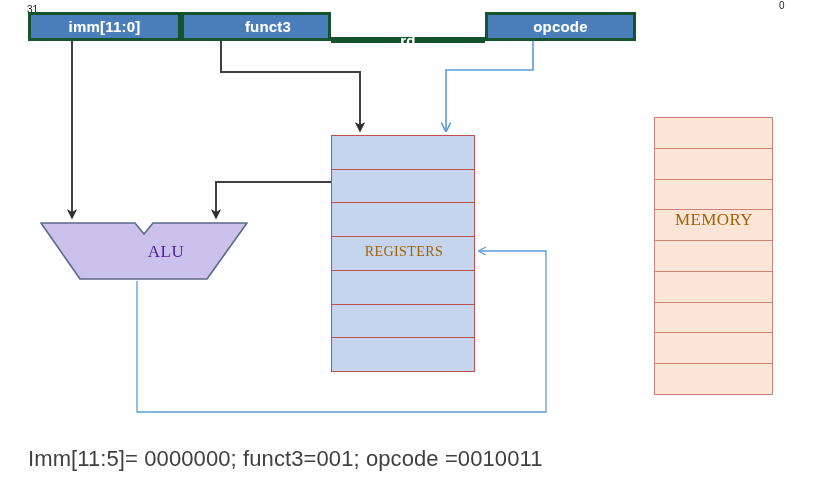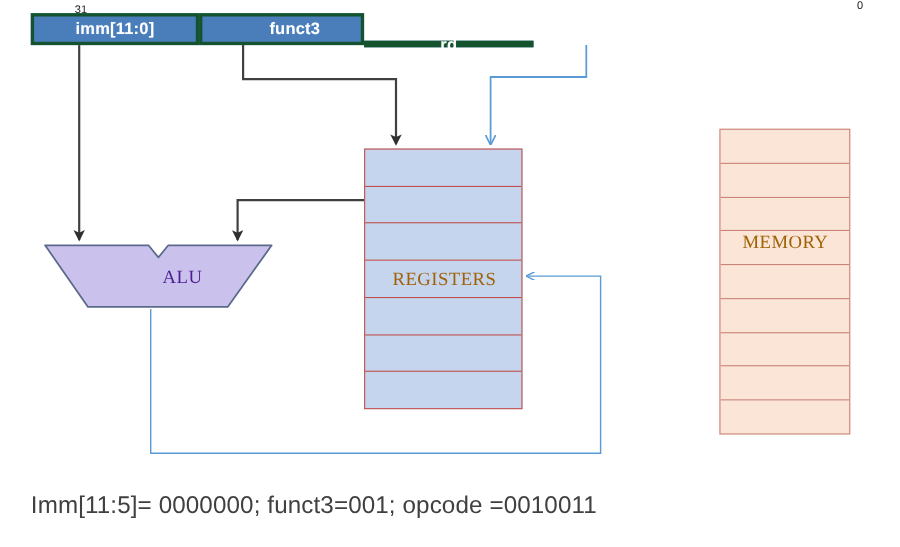--- a/index.html
+++ b/index.html
@@ -20,21 +20,21 @@
   }
   
   .bit-label {
     position: absolute;
     font-family: "Liberation Sans", sans-serif;
     font-size: 10px;
     color: #1a1a1a;
     line-height: 11px;
     white-space: nowrap;
   }
-  #bitlabel-31 { left: 27px; top: 4px; margin-left: 41px; }
+  #bitlabel-31 { left: 27px; top: 4px; }
   #bitlabel-0  { left: 779px; top: 0px; }
 
   .instr-bar {
     position: absolute;
     left: 28px;
     top: 12px;
     width: 758px;
     height: 29px;
     display: flex;
     flex-direction: row;
@@ -118,21 +118,21 @@
     font-family: "Liberation Serif", serif;
     color: #a16207;
     white-space: nowrap;
     letter-spacing: 0.4px;
   }
   #registers-label {
     left: 340px;
     top: 244px;
     width: 128px;
     text-align: center;
-    font-size: 17px;
+    font-size: 14px;
   }
   #memory-label {
     left: 659px;
     top: 210px;
     width: 110px;
     text-align: center;
     font-size: 17px;
   }
 
   
@@ -162,20 +162,21 @@
 
 <div id="canvas">
 
   <div class="bit-label" id="bitlabel-31">31</div>
   <div class="bit-label" id="bitlabel-0">0</div>
 
   <div class="instr-bar">
     <div class="field f-imm">imm[11:0]</div>
     <div class="field f-funct3">funct3</div>
     <div class="field f-rd">rd</div>
+    <div class="field f-opcode">opcode</div>
   </div>
 
   <div class="stack" id="registers-block">
     <div class="cell"></div>
     <div class="cell"></div>
     <div class="cell"></div>
     <div class="cell"></div>
     <div class="cell"></div>
     <div class="cell"></div>
     <div class="cell"></div>

